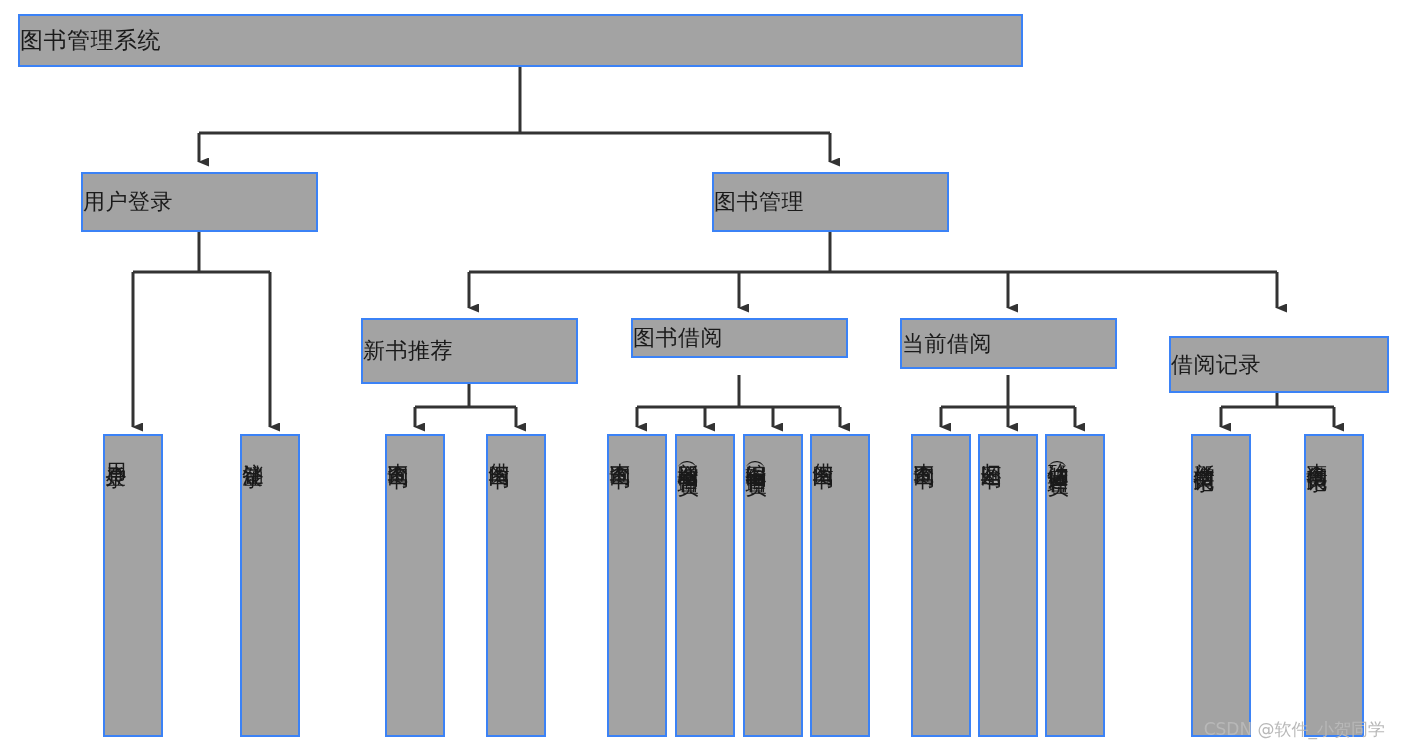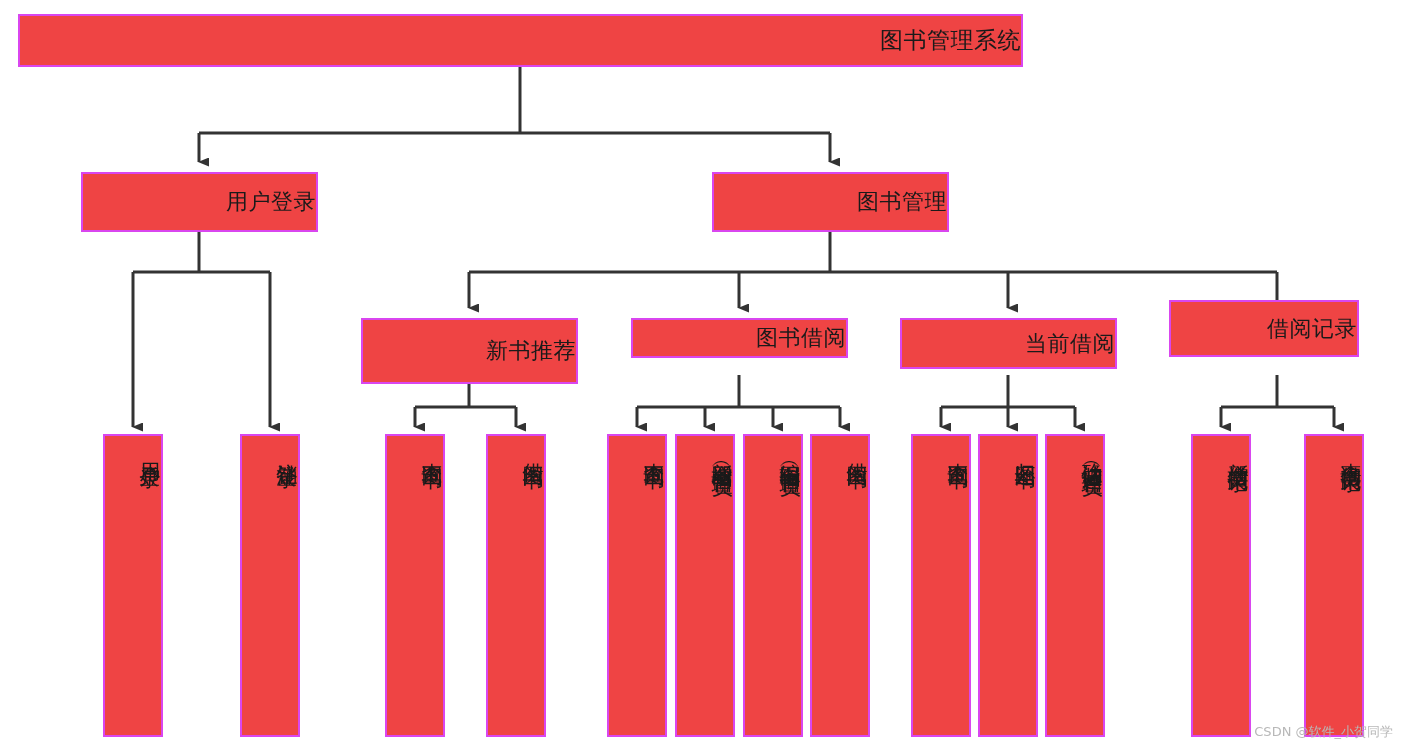--- a/index.html
+++ b/index.html
@@ -21,25 +21,25 @@
   #diagram-svg {
     position: absolute;
     left: 0;
     top: 0;
     width: 1405px;
     height: 747px;
   }
   .node {
     position: absolute;
     box-sizing: border-box;
-    border: 2px solid #d946ef;
-    background: #ef4444;
+    border: 2px solid #3b82f6;
+    background: #a3a3a3;
     display: flex;
     align-items: center;
-    justify-content: flex-end;
+    justify-content: flex-start;
     color: #1a1a1a;
   }
   .node-label {
     display: block;
     text-align: center;
     line-height: 1.25;
     color: #1a1a1a;
     letter-spacing: 0.5px;
   }
   .node.horizontal .node-label {
@@ -56,23 +56,23 @@
     font-size: 21px;
     line-height: 1.05;
     letter-spacing: 2px;
     white-space: nowrap;
   }
   .node.root .node-label {
     font-size: 23px;
   }
   .watermark {
     position: absolute;
-    right: 12px;
+    right: 20px;
     bottom: 6px;
-    font-size: 13px;
+    font-size: 17px;
     color: #b8b8b8;
     white-space: nowrap;
     user-select: none;
   }
 </style>
 </head>
 <body>
 
 <div id="diagram-root">
 
@@ -143,21 +143,21 @@
   </div>
 
   <div class="node horizontal" style="left:631px; top:318px; width:217px; height:40px;">
     <span class="node-label">图书借阅</span>
   </div>
 
   <div class="node horizontal" style="left:900px; top:318px; width:217px; height:51px;">
     <span class="node-label">当前借阅</span>
   </div>
 
-  <div class="node horizontal" style="left:1169px; top:300px; width:190px; height:57px;">
+  <div class="node horizontal" style="left:1169px; top:336px; width:220px; height:57px;">
     <span class="node-label">借阅记录</span>
   </div>
 
   <div class="node vertical" style="left:103px; top:434px; width:60px; height:303px;">
     <span class="node-label">用户登录</span>
   </div>
 
   <div class="node vertical" style="left:240px; top:434px; width:60px; height:303px;">
     <span class="node-label">注销登录</span>
   </div>

